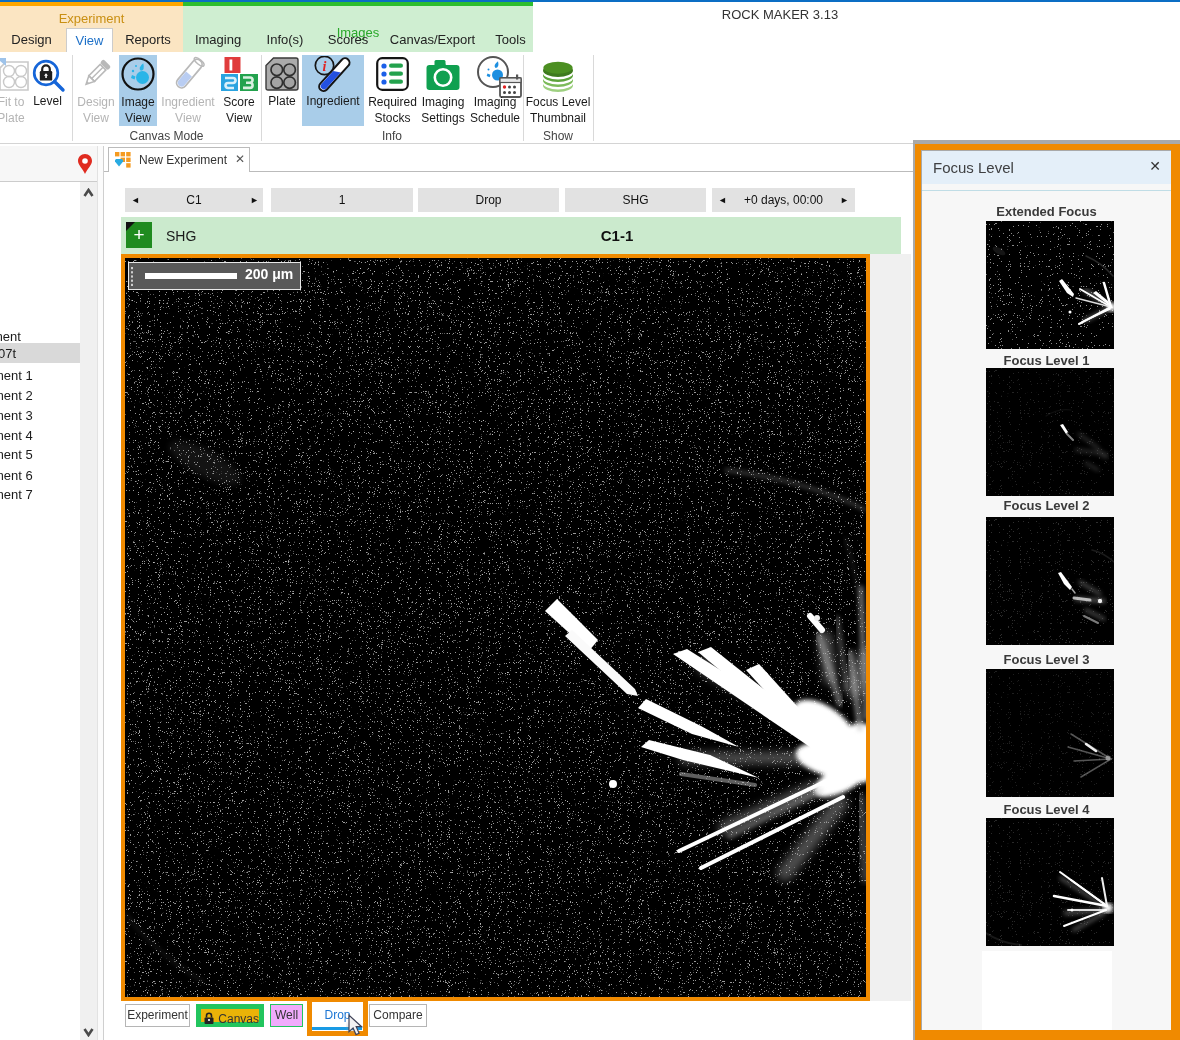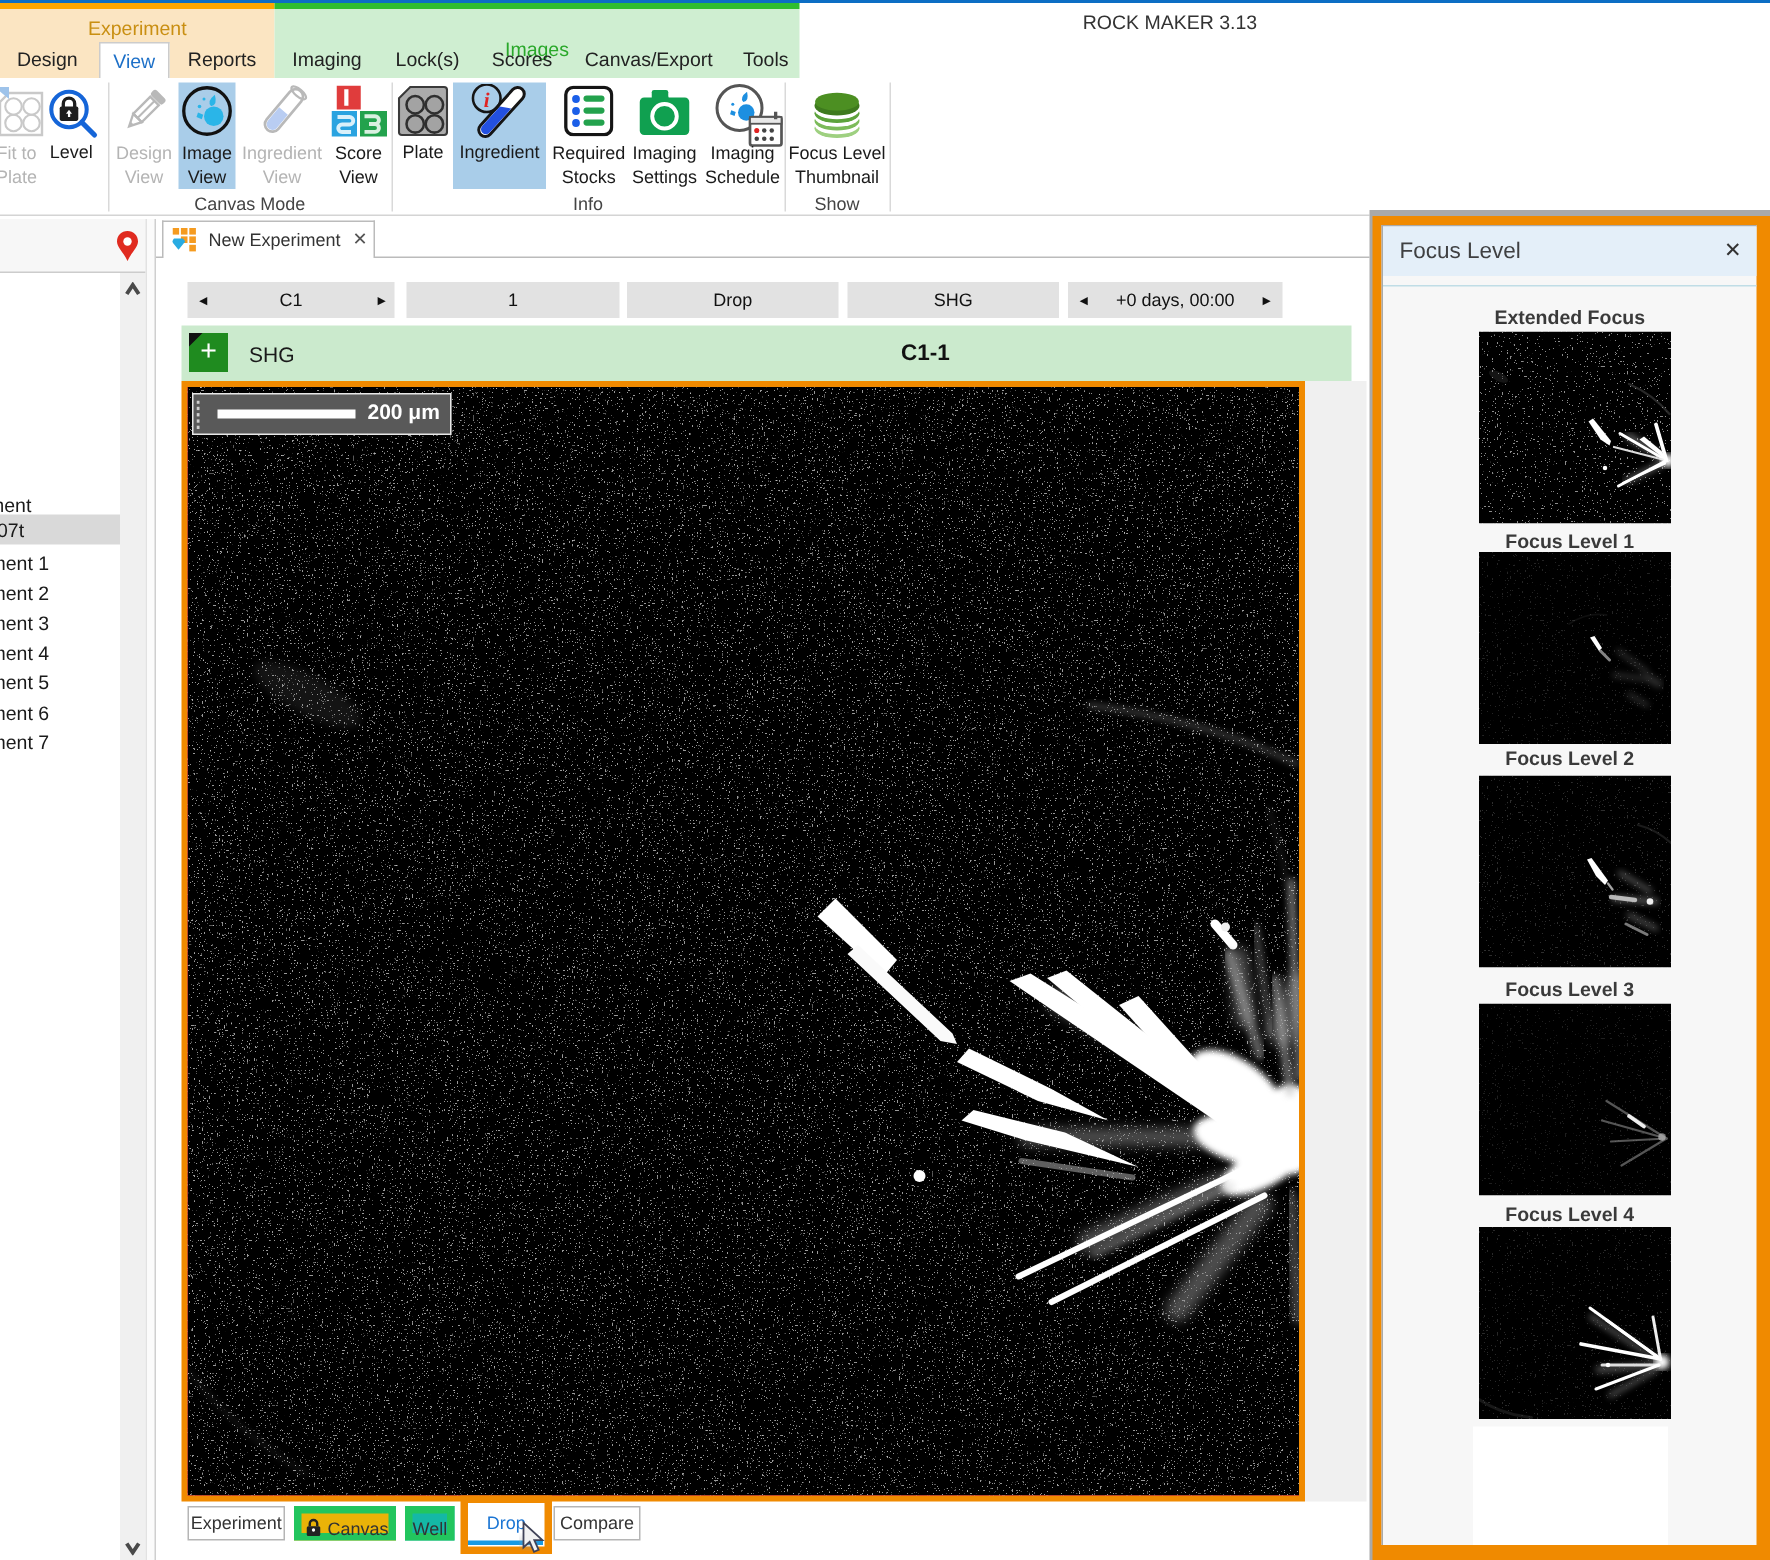--- a/index.html
+++ b/index.html
@@ -19,21 +19,21 @@
 <div class="abs" style="left:183px;top:2px;width:350px;height:4px;background:#2fbe2f"></div>
 <div class="abs" style="left:183px;top:6px;width:350px;height:46px;background:#cfeed1"></div>
 <div class="abs" style="left:183px;top:24px;width:350px;height:18px;color:#2aa82a;font-size:13px;text-align:center;line-height:18px">Images</div>
 
 <div class="abs" style="left:660px;top:7px;width:240px;height:16px;font-size:13px;color:#333;text-align:center">ROCK MAKER 3.13</div>
 
 <div class="abs" style="left:0;top:28px;width:63px;height:24px;font-size:13px;color:#222;text-align:center;line-height:24px">Design</div>
 <div class="abs" style="left:66px;top:28px;width:47px;height:25px;background:#fff;border:1px solid #ccc;border-bottom:none;font-size:13px;color:#1d70c8;text-align:center;line-height:24px">View</div>
 <div class="abs" style="left:118px;top:28px;width:60px;height:24px;font-size:13px;color:#222;text-align:center;line-height:24px">Reports</div>
 <div class="abs" style="left:188px;top:28px;width:60px;height:24px;font-size:13px;color:#222;text-align:center;line-height:24px">Imaging</div>
-<div class="abs" style="left:255px;top:28px;width:60px;height:24px;font-size:13px;color:#222;text-align:center;line-height:24px">Lock(s)</div>
+<div class="abs" style="left:255px;top:28px;width:60px;height:24px;font-size:13px;color:#222;text-align:center;line-height:24px">Info(s)</div>
 <div class="abs" style="left:318px;top:28px;width:60px;height:24px;font-size:13px;color:#222;text-align:center;line-height:24px">Scores</div>
 <div class="abs" style="left:385px;top:28px;width:95px;height:24px;font-size:13px;color:#222;text-align:center;line-height:24px">Canvas/Export</div>
 <div class="abs" style="left:482px;top:28px;width:57px;height:24px;font-size:13px;color:#222;text-align:center;line-height:24px">Tools</div>
 
 <div id="ribbon" class="abs" style="left:0;top:52px;width:913px;height:92px;background:#fff;border-bottom:1px solid #d4d4d4"></div>
 
 <div class="abs" style="left:72px;top:55px;width:1px;height:86px;background:#d9d9d9"></div>
 <div class="abs" style="left:261px;top:55px;width:1px;height:86px;background:#d9d9d9"></div>
 <div class="abs" style="left:523px;top:55px;width:1px;height:86px;background:#d9d9d9"></div>
 <div class="abs" style="left:593px;top:55px;width:1px;height:86px;background:#d9d9d9"></div>
@@ -231,21 +231,21 @@
 
 <div class="abs" style="left:121px;top:217px;width:780px;height:37px;background:#cbeacd"></div>
 <div class="abs" style="left:126px;top:222px;width:26px;height:26px;background:#1f8b1f"></div>
 <div class="abs" style="left:126px;top:222px;width:0;height:0;border-left:9px solid #111;border-bottom:9px solid transparent"></div>
 <div class="abs" style="left:126px;top:222px;width:26px;height:26px;color:#fff;font-size:19px;text-align:center;line-height:25px">+</div>
 <div class="abs" style="left:166px;top:228px;font-size:14px;color:#1a1a1a">SHG</div>
 <div class="abs" style="left:121px;top:227px;width:992px;text-align:center;font-size:15px;font-weight:bold;color:#111"><span style="margin-left:0">C1-1</span></div>
 
 <div class="abs" style="left:870px;top:254px;width:41px;height:747px;background:#f0f0f0"></div>
 <div class="abs" style="left:121px;top:254px;width:749px;height:747px;background:#f08a00"></div>
-<div class="abs" style="left:125px;top:258px;width:741px;height:739px;background:#be185d;overflow:hidden">
+<div class="abs" style="left:125px;top:258px;width:741px;height:739px;background:#a21caf;overflow:hidden">
   <svg width="741" height="739" viewBox="0 0 741 739">
     <defs>
       <filter id="speck" x="0" y="0" width="100%" height="100%">
         <feTurbulence type="fractalNoise" baseFrequency="0.9" numOctaves="1" seed="7"></feTurbulence>
         <feColorMatrix type="matrix" values="0 0 0 0 1  0 0 0 0 1  0 0 0 0 1  30 30 30 0 -54"></feColorMatrix>
       </filter>
       <filter id="speck2" x="0" y="0" width="100%" height="100%">
         <feTurbulence type="fractalNoise" baseFrequency="0.85" numOctaves="1" seed="23"></feTurbulence>
         <feColorMatrix type="matrix" values="0 0 0 0 1  0 0 0 0 1  0 0 0 0 1  30 30 30 0 -56"></feColorMatrix>
       </filter>
@@ -330,21 +330,21 @@
     </svg><div class="abs" style="left:20px;top:15px;width:92px;height:6px;background:#fff"></div>
   <div class="abs" style="left:120px;top:8px;color:#fff;font-size:14px;font-weight:bold">200 μm</div>
 </div>
 
 <div class="abs" style="left:125px;top:1004px;width:65px;height:23px;background:#fff;border:1px solid #b5b5b5;font-size:12px;color:#333;text-align:center;line-height:21px">Experiment</div>
 <div class="abs" style="left:196px;top:1004px;width:68px;height:23px;background:#eab308;border:5px solid #22c55e;font-size:12px;color:#333;text-align:right;line-height:21px"><svg style="vertical-align:-2px" width="12" height="13" viewBox="0 0 12 13">
       <path d="M3.5 5.5 v-1.7 a2.5 2.5 0 0 1 5 0 v1.7" fill="none" stroke="#222" stroke-width="1.6"></path>
       <rect x="1.5" y="5.5" width="9" height="6.5" rx="1" fill="#222"></rect>
       <circle cx="6" cy="8" r="1.1" fill="#fff"></circle>
     </svg> Canvas</div>
-<div class="abs" style="left:270px;top:1004px;width:33px;height:23px;background:#14b8a6;border:5px solid #22c55e;font-size:12px;color:#333;text-align:center;line-height:21px">Well</div>
+<div class="abs" style="left:270px;top:1004px;width:33px;height:23px;background:#f0abfc;border:1px solid #22c55e;font-size:12px;color:#333;text-align:center;line-height:21px">Well</div>
 <div class="abs" style="left:307px;top:997px;width:61px;height:39px;background:#f08a00"></div>
 <div class="abs" style="left:312px;top:1002px;width:51px;height:29px;background:#fff;font-size:12px;color:#1c76d4;text-align:center;line-height:26px">Drop</div>
 <div class="abs" style="left:312px;top:1027px;width:50px;height:3px;background:#189ae4"></div>
 <div class="abs" style="left:369px;top:1004px;width:58px;height:23px;background:#fff;border:1px solid #b5b5b5;font-size:12px;color:#333;text-align:center;line-height:21px">Compare</div>
 
 <svg class="abs" style="left:346px;top:1014px" width="18" height="24" viewBox="0 0 18 24">
   <ellipse cx="6" cy="14" rx="6" ry="5" fill="#999" opacity="0.35" filter="url(#blur2)"></ellipse>
   <path d="M3 1.2 L3 17.6 L7.1 13.9 L10 20.6 L13.1 19.2 L10.2 12.7 L15.6 12.7 Z" fill="#f2f2f2" stroke="#3f4257" stroke-width="1.2"></path>
 </svg>
 

